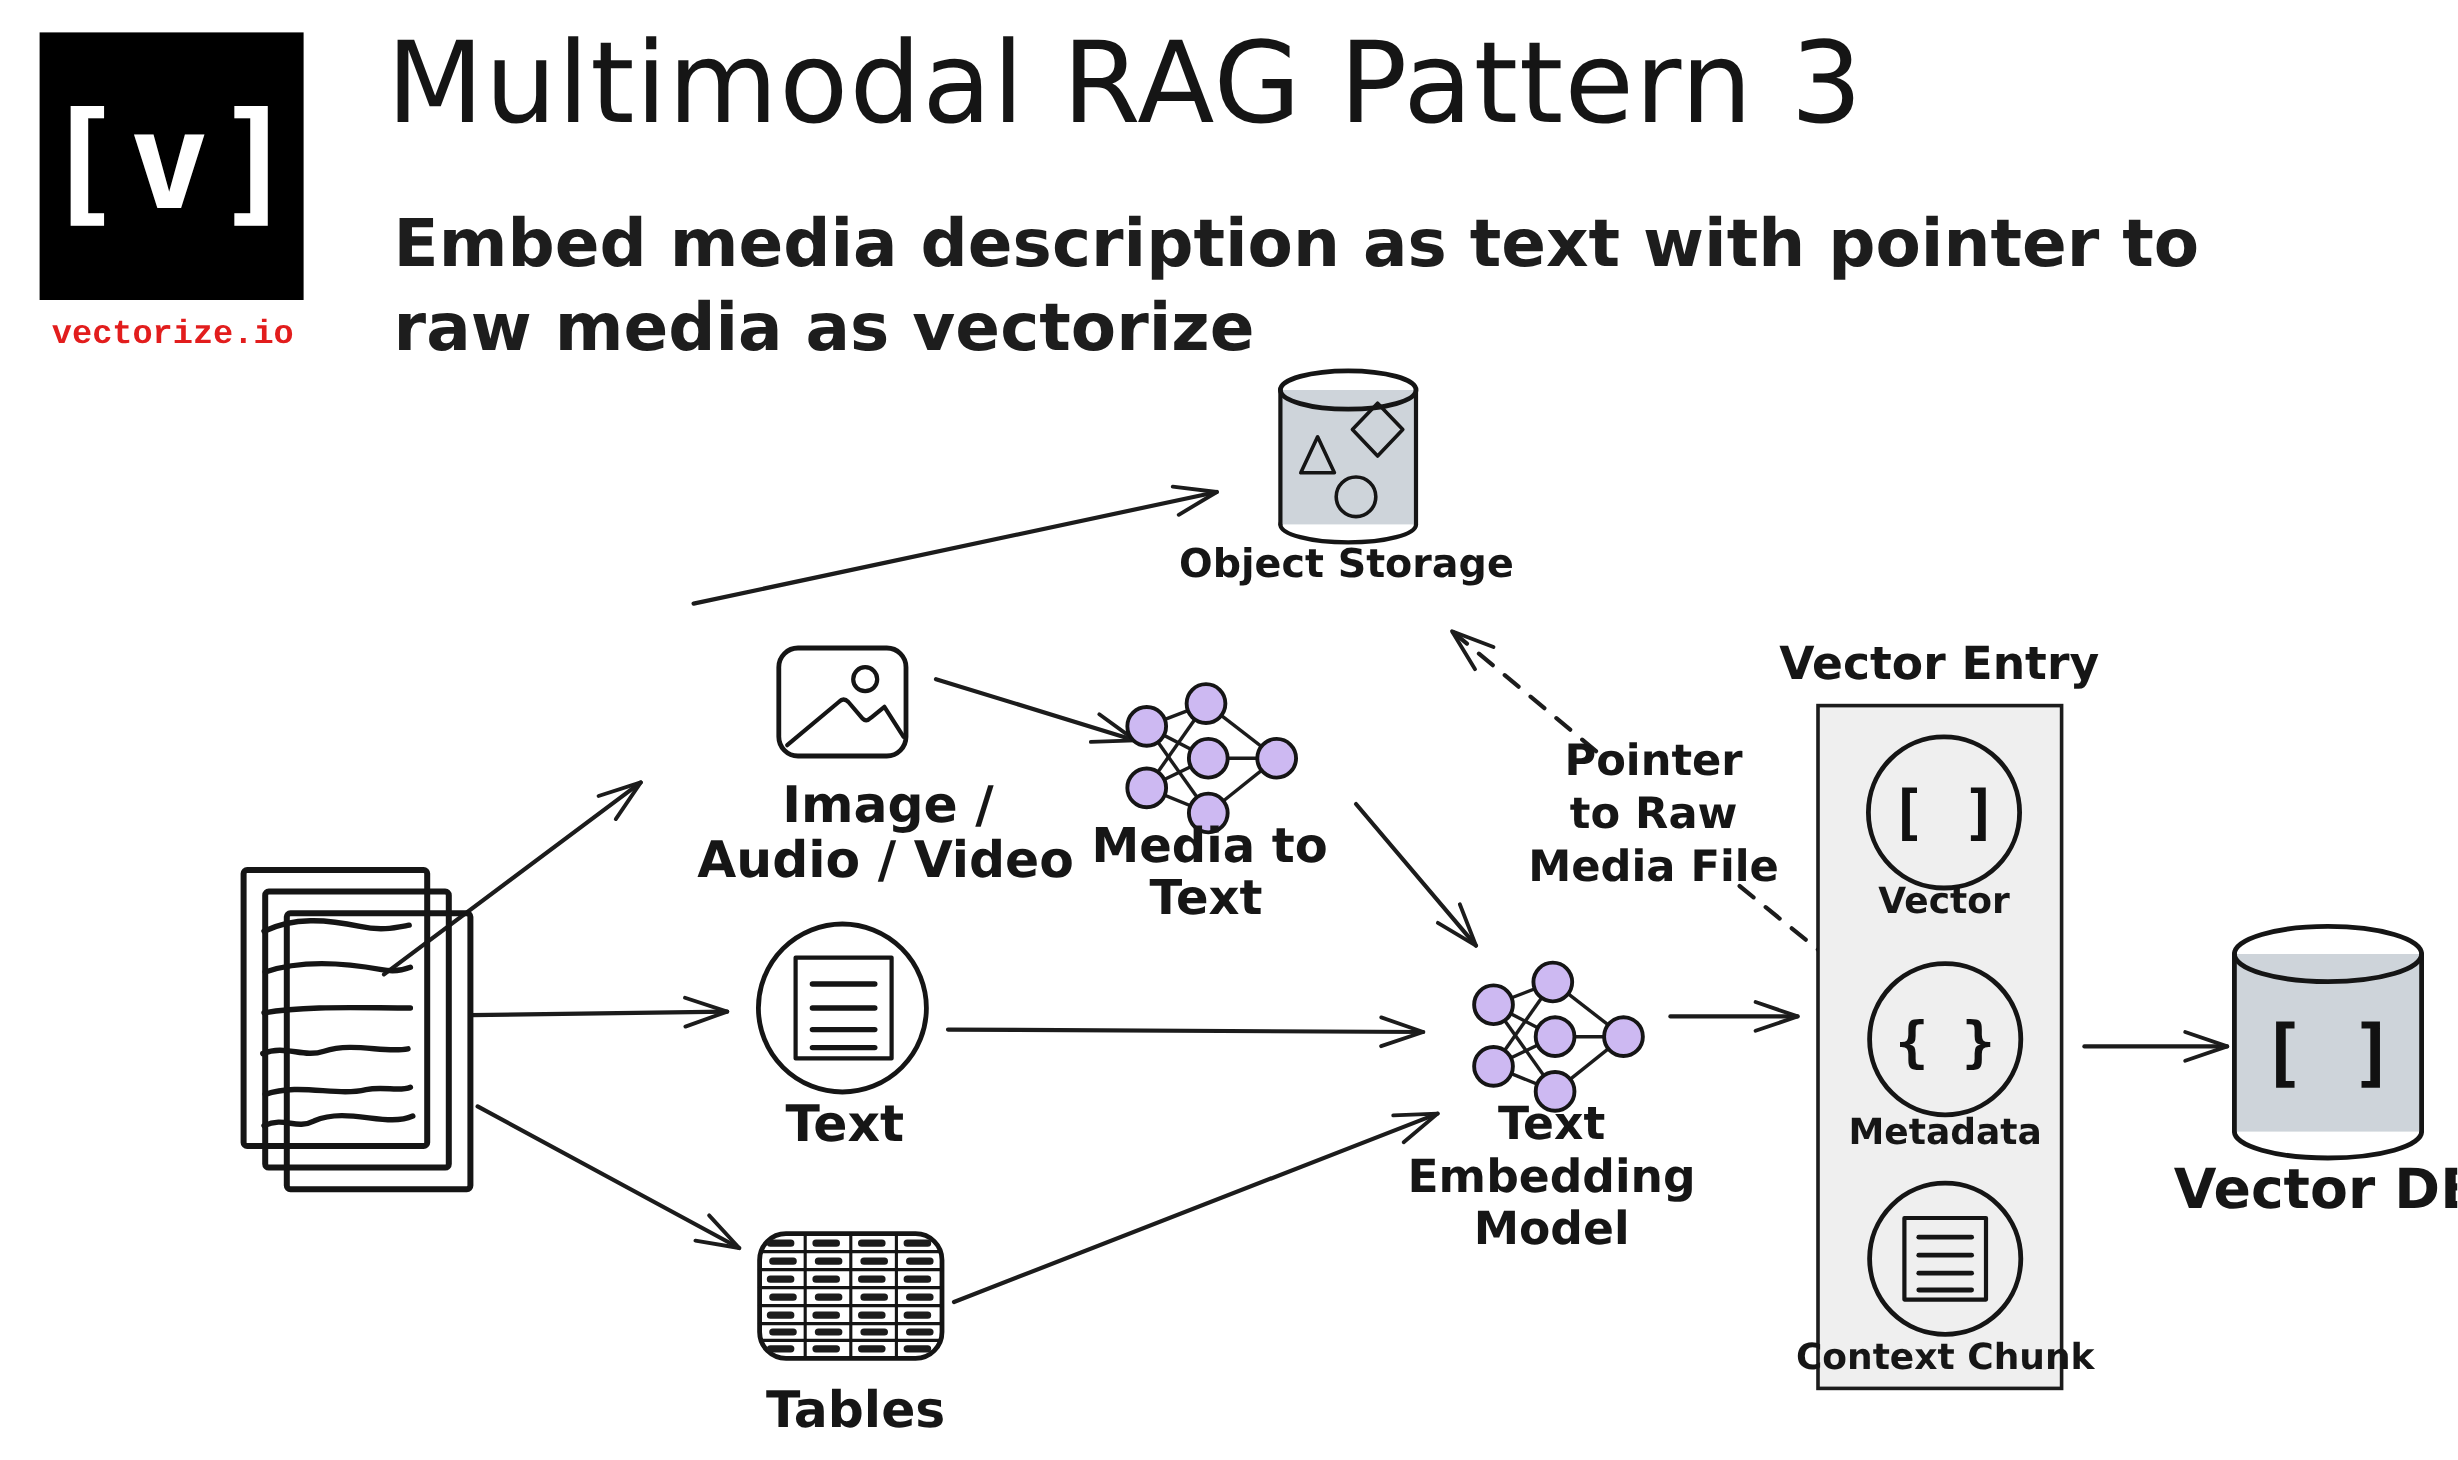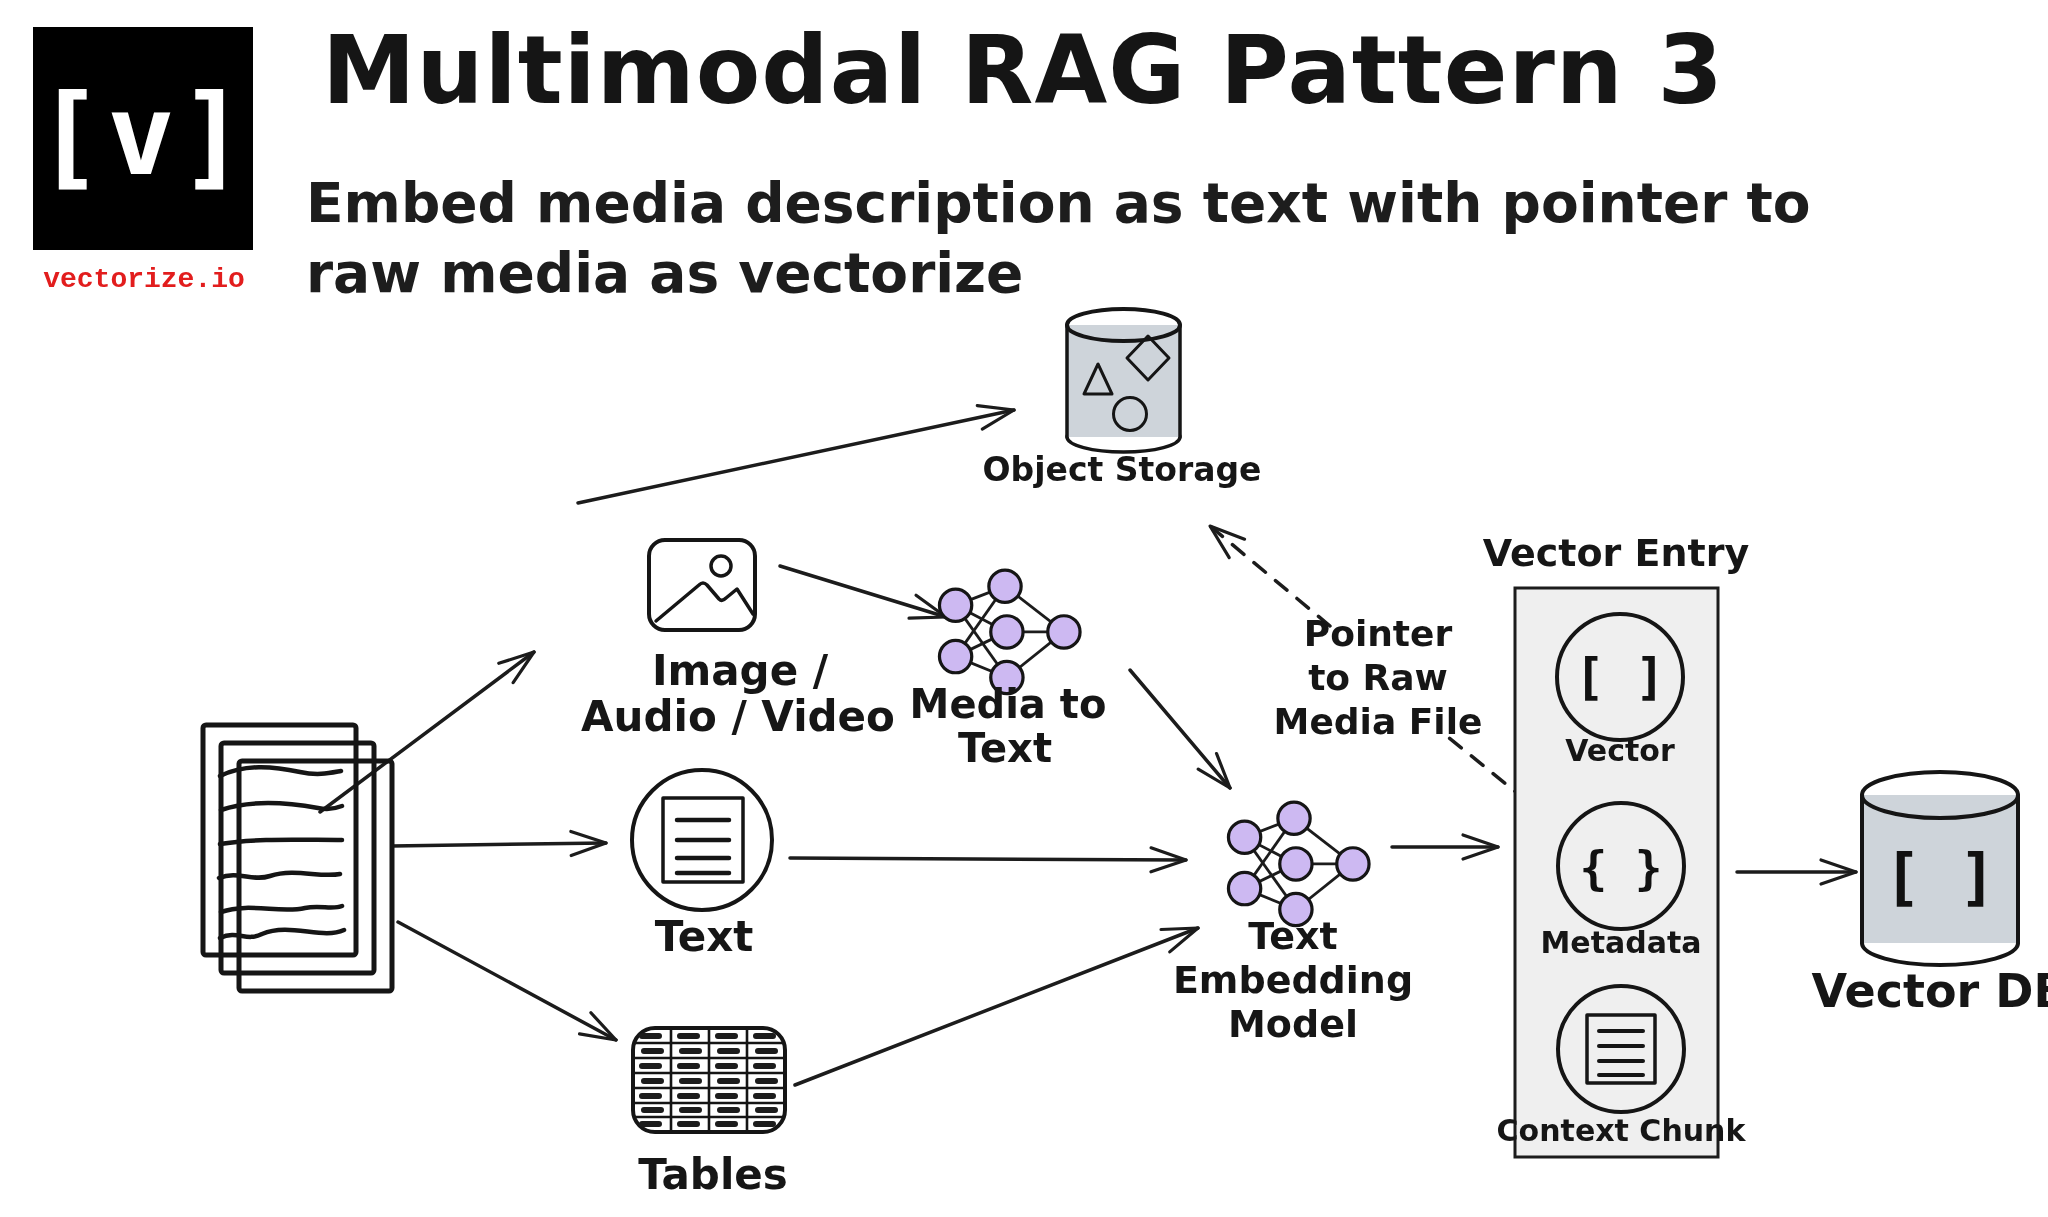--- a/index.html
+++ b/index.html
@@ -4,23 +4,23 @@
 <style>
   html,body{margin:0;padding:0;background:#ffffff;}
   .stage{position:relative;width:2048px;height:1217px;background:#ffffff;overflow:hidden;
          font-family:"DejaVu Sans",sans-serif;color:#1b1b1b;}
   .logo{position:absolute;left:33px;top:27px;width:220px;height:223px;background:#000;
         display:flex;align-items:center;justify-content:center;}
   .logo-glyph{color:#fff;font-family:"DejaVu Sans Mono",monospace;font-size:112px;
               font-weight:bold;letter-spacing:4px;padding-bottom:8px;}
   .brand{position:absolute;left:0;top:264px;width:288px;text-align:center;
          font-family:Liberation Mono, monospace;font-weight:bold;font-size:28px;color:#e21d1d;}
-  .title{position:absolute;left:322px;top:16px;font-size:94px;font-weight:bold;
+  .title{position:absolute;left:322px;top:16px;font-size:94px;font-weight:normal;
          color:#151515;letter-spacing:1px;white-space:nowrap;}
-  .subtitle{position:absolute;left:306px;top:168px;font-size:55px;font-weight:600;
+  .subtitle{position:absolute;left:328px;top:168px;font-size:55px;font-weight:600;
             color:#1d1d1d;line-height:1.28;white-space:nowrap;}
   svg.diagram{position:absolute;left:0;top:0;}
   .arrow{stroke:#1c1c1c;stroke-width:3.5;stroke-linecap:round;fill:none;marker-end:url(#arrowhead);}
   .dashed{stroke:#1c1c1c;stroke-width:3.5;stroke-linecap:round;fill:none;stroke-dasharray:15 13;}
   .dashed-arrow{marker-end:url(#arrowhead);}
   .ink{stroke:#151515;stroke-linecap:round;stroke-linejoin:round;fill:none;}
   .lbl{font-family:"DejaVu Sans",sans-serif;font-weight:600;fill:#161616;text-anchor:middle;}
   .lbl-40{font-size:40px;} .lbl-42{font-size:42px;} .lbl-38{font-size:38px;}
   .lbl-36{font-size:36px;} .lbl-33{font-size:33px;} .lbl-30{font-size:30px;} .lbl-46{font-size:46px;}
   .glyph{font-family:"DejaVu Sans Mono",monospace;font-weight:bold;fill:#111;text-anchor:middle;}

